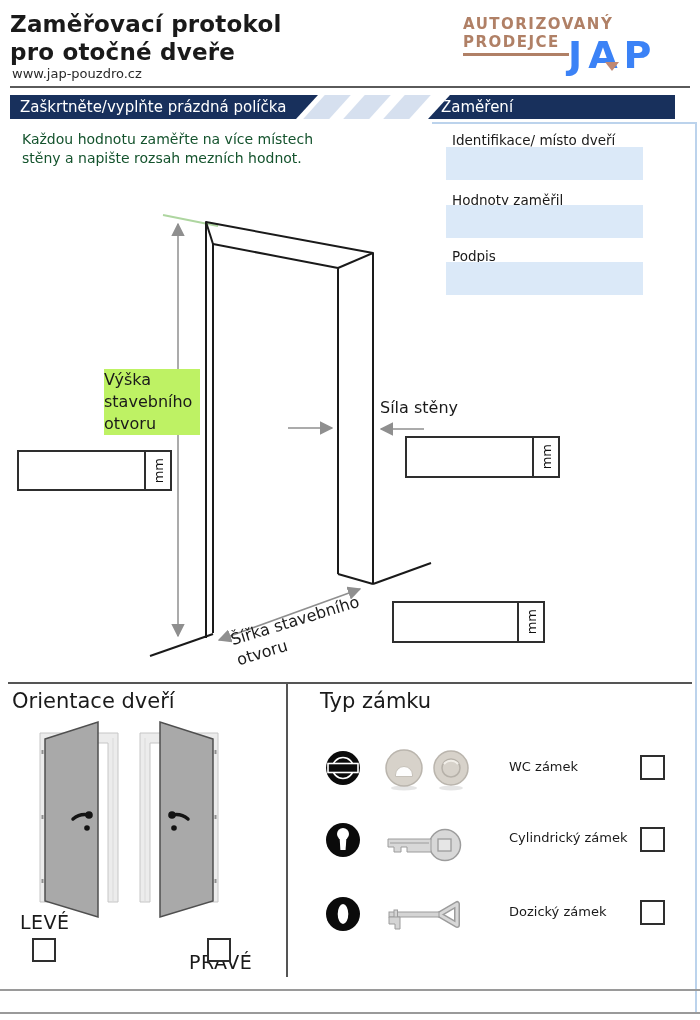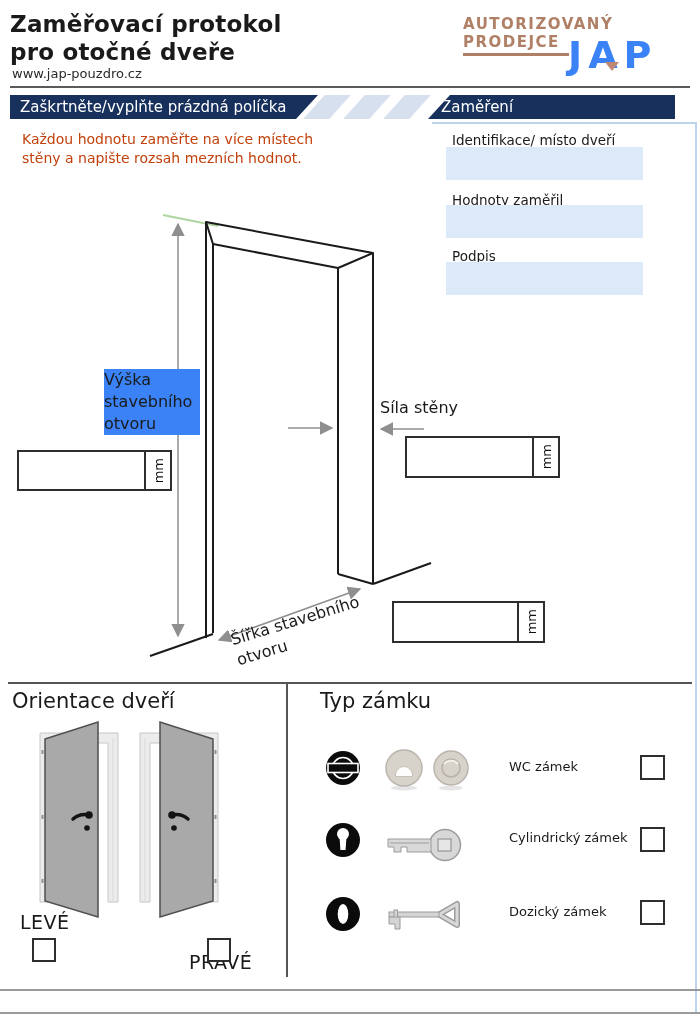--- a/index.html
+++ b/index.html
@@ -11,21 +11,21 @@
   .hdr-divider{background:#5a5a5a;}
   .badge-line{font-size:15px;font-weight:bold;color:#b08066;letter-spacing:1.5px;}
   .badge-underline{background:#b08066;}
   .brand{font-size:38px;font-weight:800;letter-spacing:6px;color:#3b82f6;}
   .brand-accent{width:0;height:0;border-left:7px solid transparent;border-right:7px solid transparent;border-top:9px solid #c08873;}
   .banner{top:95px;height:24px;background:#18305c;color:#fff;font-size:15px;line-height:24px;}
   .banner-left{left:10px;width:298px;padding-left:10px;clip-path:polygon(0 0,100% 0,calc(100% - 22px) 100%,0 100%);}
   .banner-right{left:428px;width:234px;padding-left:13px;clip-path:polygon(22px 0,100% 0,100% 100%,0 100%);}
   .stripe{top:95px;width:26px;height:24px;background:#d6e0ef;transform:skewX(-42deg);}
   .pale-line{background:#bcd3ec;}
-  .instructions{font-size:14px;line-height:19px;color:#c2410c;}
+  .instructions{font-size:14px;line-height:19px;color:#14532d;}
   .field-label{font-size:13.5px;}
   .field-input{width:197px;height:33px;background:#dbe9f8;}
   .dia-label{font-size:16px;line-height:22px;}
   .mm-box{display:flex;border:2px solid #2e2e2e;background:#fff;box-sizing:border-box;}
   .mm-box .cell{flex:1;}
   .mm-box .unit{width:24px;border-left:2px solid #2e2e2e;display:flex;align-items:center;justify-content:center;}
   .mm-box .unit span{writing-mode:vertical-rl;transform:rotate(180deg);font-size:13px;color:#111;}
   .section-line{background:#555;}
   .section-title{font-size:21px;color:#1a1a1a;}
   .door-label{font-size:19px;letter-spacing:.5px;}
@@ -90,21 +90,21 @@
       <path d="M373,584 L431,563"></path>
     </g>
     <g stroke="#8f8f8f" stroke-width="1.5" fill="none">
       <line x1="178" y1="224" x2="178" y2="636" marker-start="url(#ah)" marker-end="url(#ah)"></line>
       <line x1="219" y1="640" x2="360" y2="589" marker-start="url(#ah)" marker-end="url(#ah)"></line>
       <line x1="288" y1="428" x2="332" y2="428" marker-end="url(#ah)"></line>
       <line x1="424" y1="429" x2="381" y2="429" marker-end="url(#ah)"></line>
     </g>
   </svg>
 
-  <div class="abs dia-label" style="left:104px;top:369px;width:96px;background:#3b82f6;">Výška stavebního otvoru</div>
+  <div class="abs dia-label" style="left:104px;top:369px;width:96px;background:#bef264;">Výška stavebního otvoru</div>
   <div class="abs dia-label" style="left:380px;top:397px;">Síla stěny</div>
   <div class="abs dia-label" style="left:228px;top:630px;width:145px;line-height:21px;transform:rotate(-17deg);transform-origin:left top;">Šířka stavebního otvoru</div>
 
   <div class="abs mm-box" style="left:17px;top:450px;width:155px;height:41px;">
     <div class="cell"></div>
     <div class="unit">
         <span>mm</span>
       </div>
   </div>
   <div class="abs mm-box" style="left:405px;top:436px;width:155px;height:42px;">

